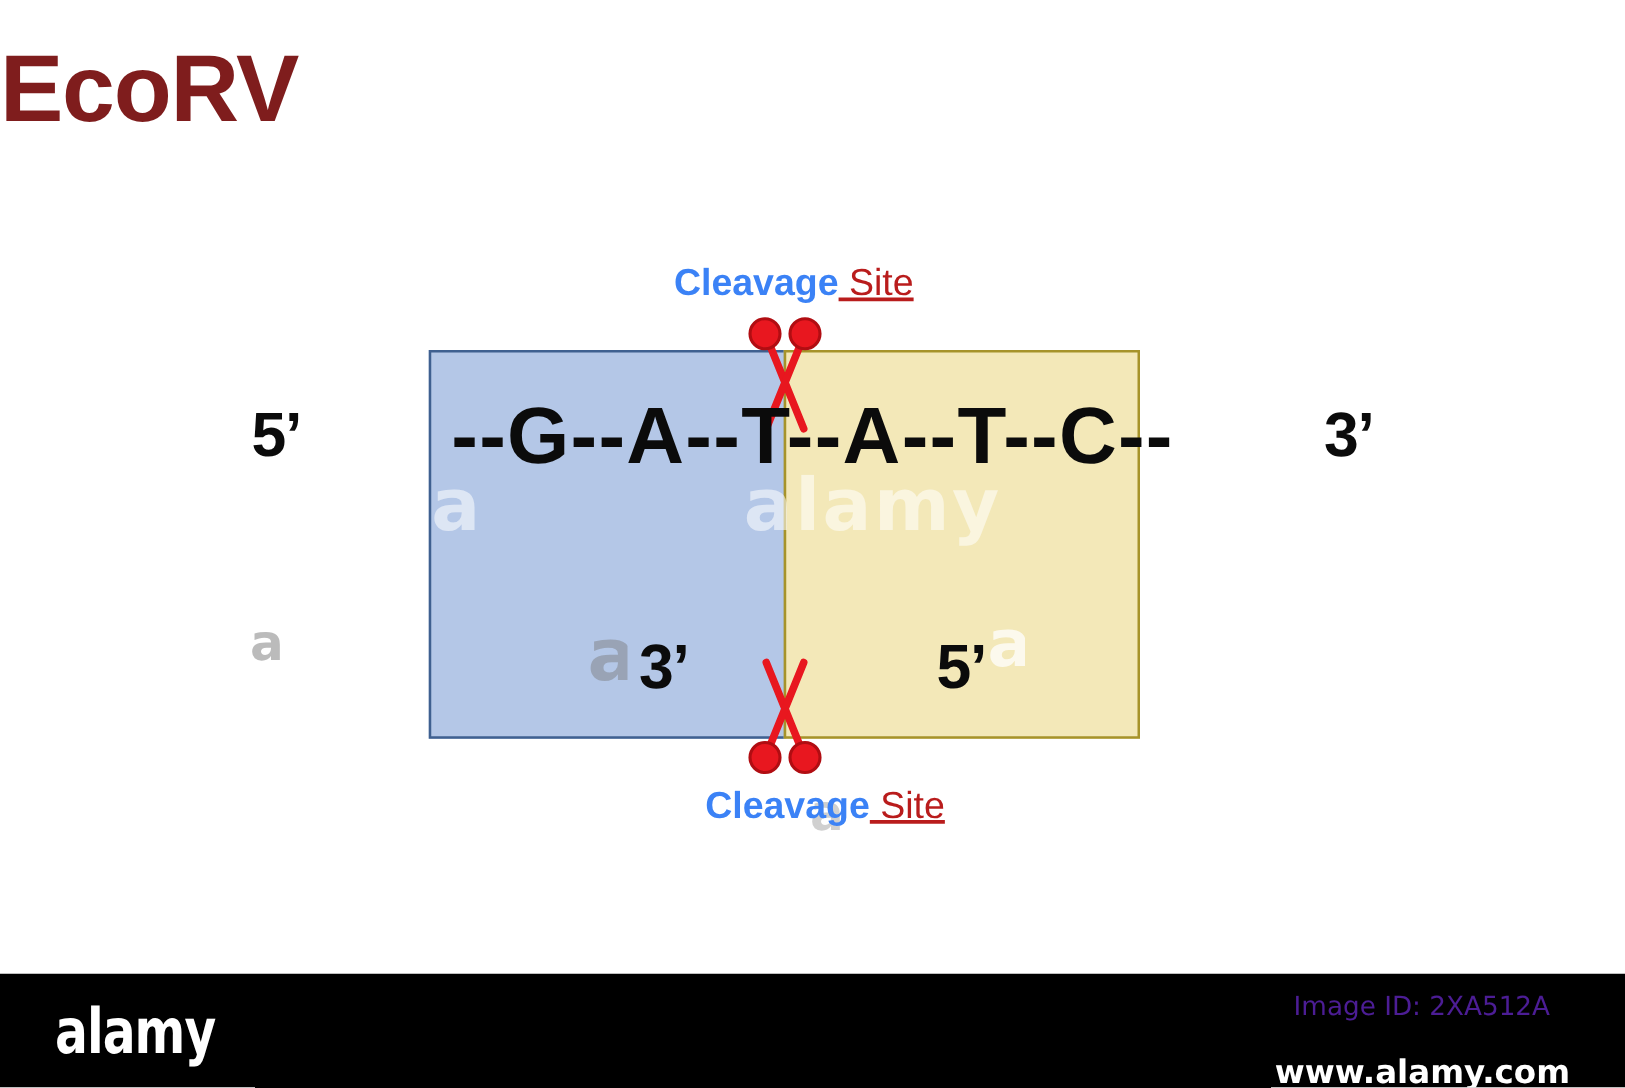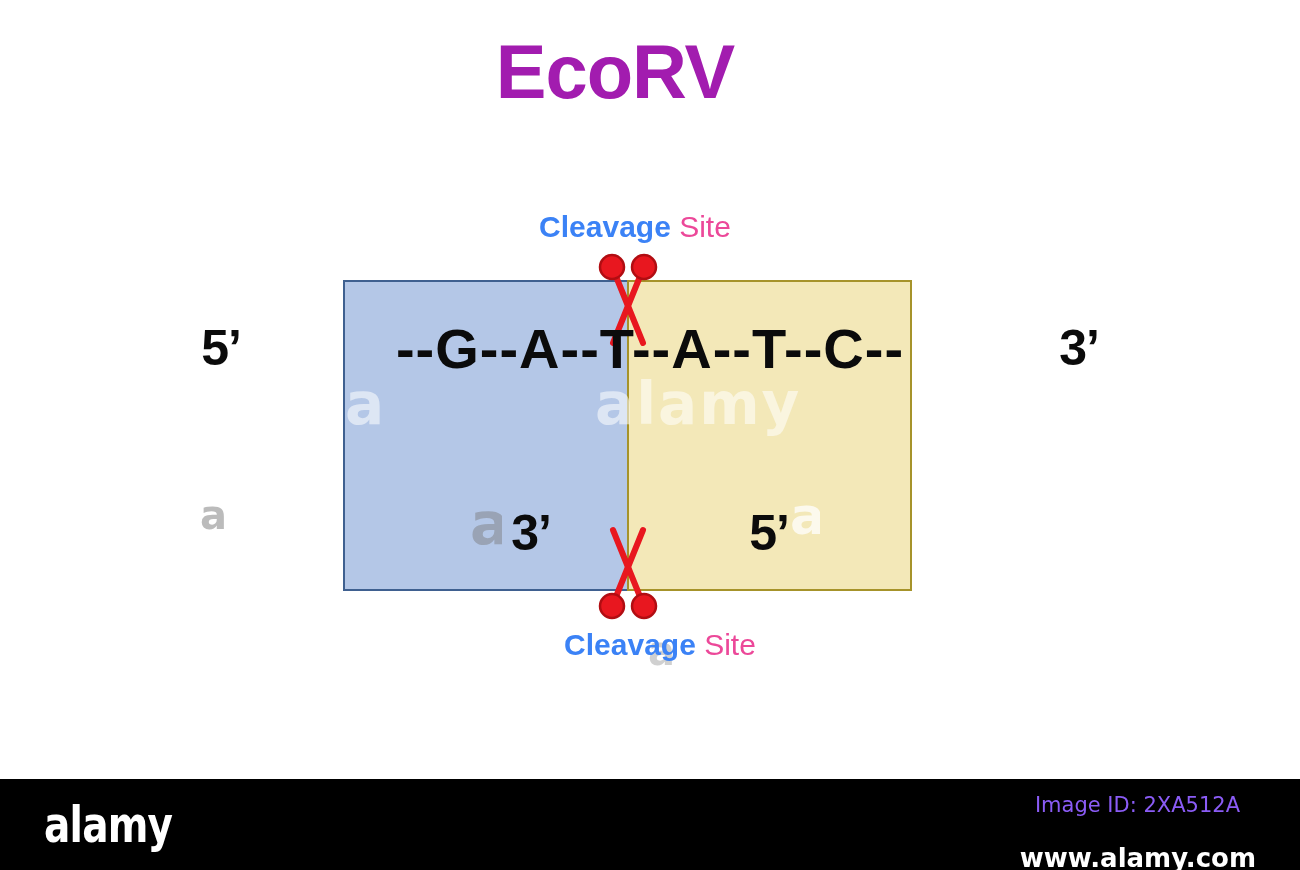--- a/index.html
+++ b/index.html
@@ -24,26 +24,26 @@
     height: 779px;
     background: #ffffff;
   }
 
   
   #title {
     position: absolute;
     left: 0;
     top: 34px;
     width: 1230px;
-    text-align: center;
+    text-align: left;
     font-family: "Liberation Sans", sans-serif;
     font-weight: bold;
     font-size: 76px;
     letter-spacing: -1px;
-    color: #a21caf;
+    color: #7f1d1d;
     line-height: 1;
   }
 
   
   .seq-box {
     position: absolute;
     top: 280px;
     height: 311px;
     box-sizing: border-box;
   }
@@ -81,39 +81,39 @@
     font-size: 50px;
     font-weight: bold;
     letter-spacing: -1px;
     width: 150px;
     text-align: center;
   }
   .end-label.left  { margin-right: 44px; }
   .end-label.right { margin-left: 44px; }
 
   .bases {
-    font-size: 56px;
+    font-size: 64px;
     font-weight: bold;
     letter-spacing: 1px;
     width: 620px;
     text-align: center;
   }
 
   
   .cleavage-label {
     position: absolute;
     width: 520px;
     text-align: center;
     font-family: "Liberation Sans", sans-serif;
     font-size: 30px;
     line-height: 1;
     white-space: pre;
   }
   .cleavage-label .bold { font-weight: bold; color: #3b82f6; }
-  .cleavage-label .light { font-weight: normal; color: #ec4899; }
+  .cleavage-label .light { font-weight: normal; color: #b91c1c; text-decoration: underline; }
 
   #cleavage-label-top    { left: 375px; top: 212px; }
   #cleavage-label-bottom { left: 400px; top: 630px; }
 
   
   .scissors {
     position: absolute;
     width: 70px;
     height: 95px;
   }
@@ -196,21 +196,21 @@
     transform: scaleX(0.78);
     transform-origin: left center;
     line-height: 1;
   }
   #image-id {
     position: absolute;
     right: 60px;
     top: 793px;
     font-family: "DejaVu Sans", sans-serif;
     font-size: 21px;
-    color: #8b5cf6;
+    color: #4c1d95;
     text-align: right;
     white-space: pre;
   }
   #alamy-url {
     position: absolute;
     right: 44px;
     top: 822px;
     font-family: "DejaVu Sans", sans-serif;
     font-weight: bold;
     font-size: 26px;

